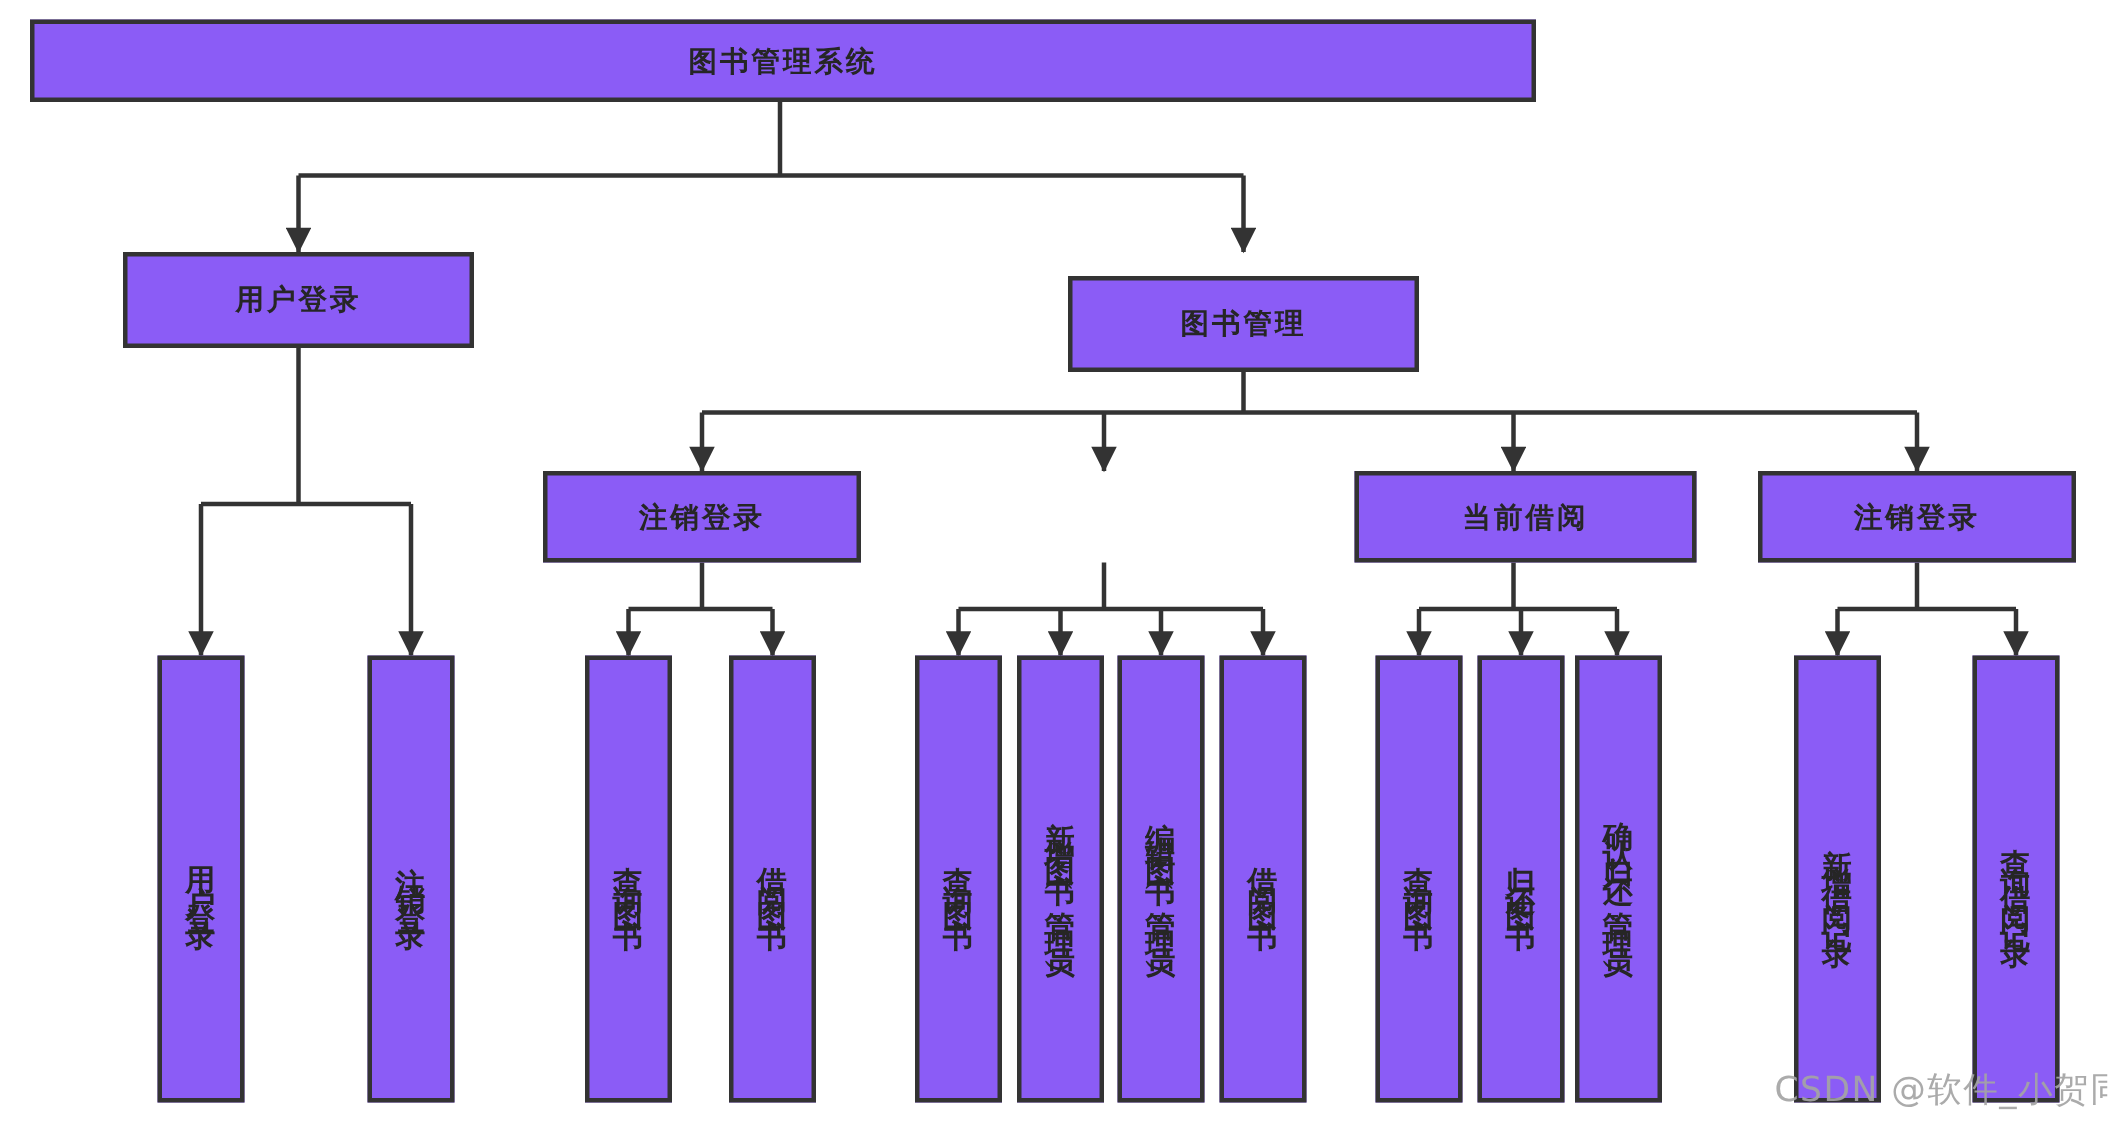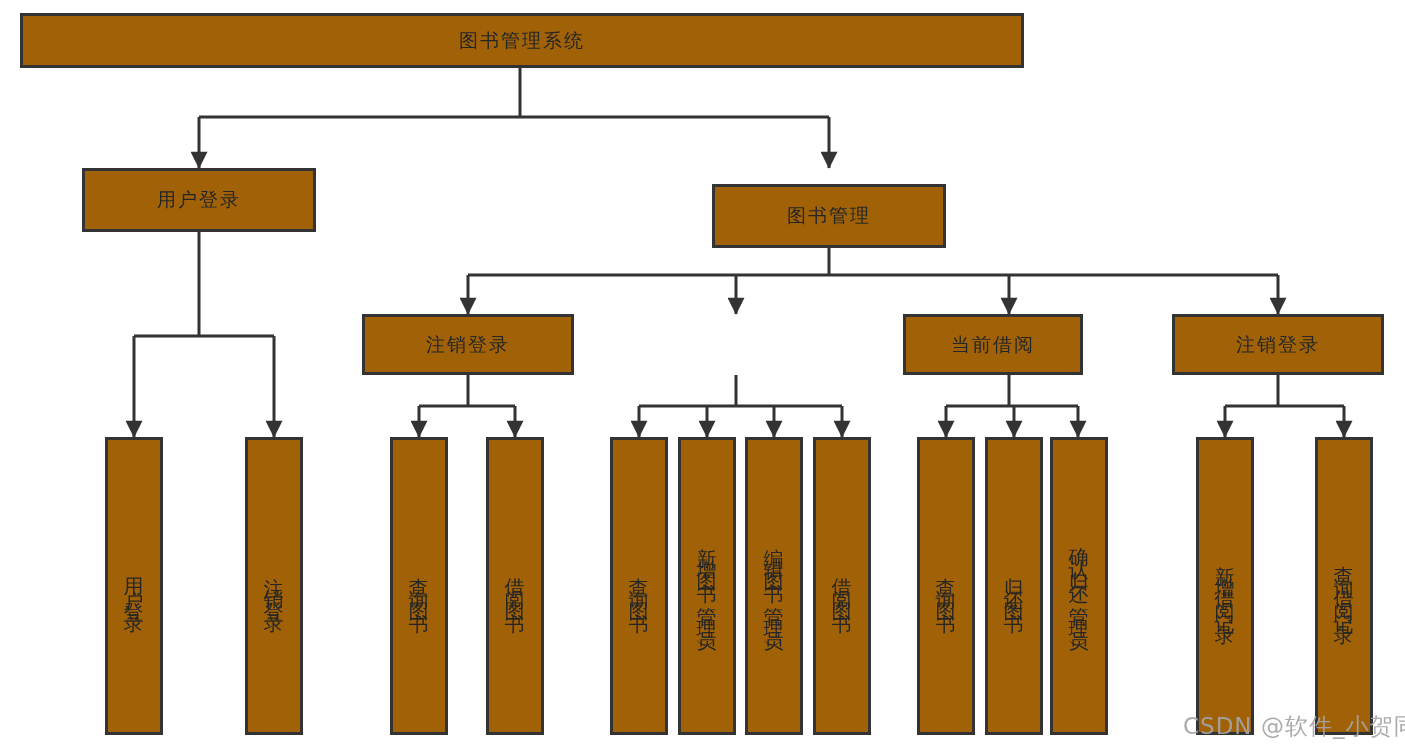--- a/index.html
+++ b/index.html
@@ -15,25 +15,26 @@
   .connectors {
     position: absolute;
     left: 0; top: 0;
     width: 1405px; height: 747px;
     pointer-events: none;
   }
   .node {
     position: absolute;
     box-sizing: border-box;
     border: 3px solid #333333;
-    background: #a16207;
+    background: #8b5cf6;
     display: flex;
     align-items: center;
     justify-content: center;
     text-align: center;
+    font-weight: bold;
   }
   .hlabel {
     font-size: 19px;
     letter-spacing: 2px;
     color: #262626;
     white-space: nowrap;
   }
   .leaf {
     top: 437px;
     width: 58px;
@@ -134,21 +135,21 @@
   <div class="node" style="left:82px; top:168px; width:234px; height:64px;">
     <span class="hlabel">用户登录</span>
   </div>
   <div class="node" style="left:712px; top:184px; width:234px; height:64px;">
     <span class="hlabel">图书管理</span>
   </div>
 
   <div class="node" style="left:362px; top:314px; width:212px; height:61px;">
     <span class="hlabel">注销登录</span>
   </div>
-  <div class="node" style="left:903px; top:314px; width:180px; height:61px;">
+  <div class="node" style="left:903px; top:314px; width:228px; height:61px;">
     <span class="hlabel">当前借阅</span>
   </div>
   <div class="node" style="left:1172px; top:314px; width:212px; height:61px;">
     <span class="hlabel">注销登录</span>
   </div>
 
   <div class="node leaf" style="left:105px;">
     <span class="vtext">用户登录</span>
   </div>
   <div class="node leaf" style="left:245px;">

